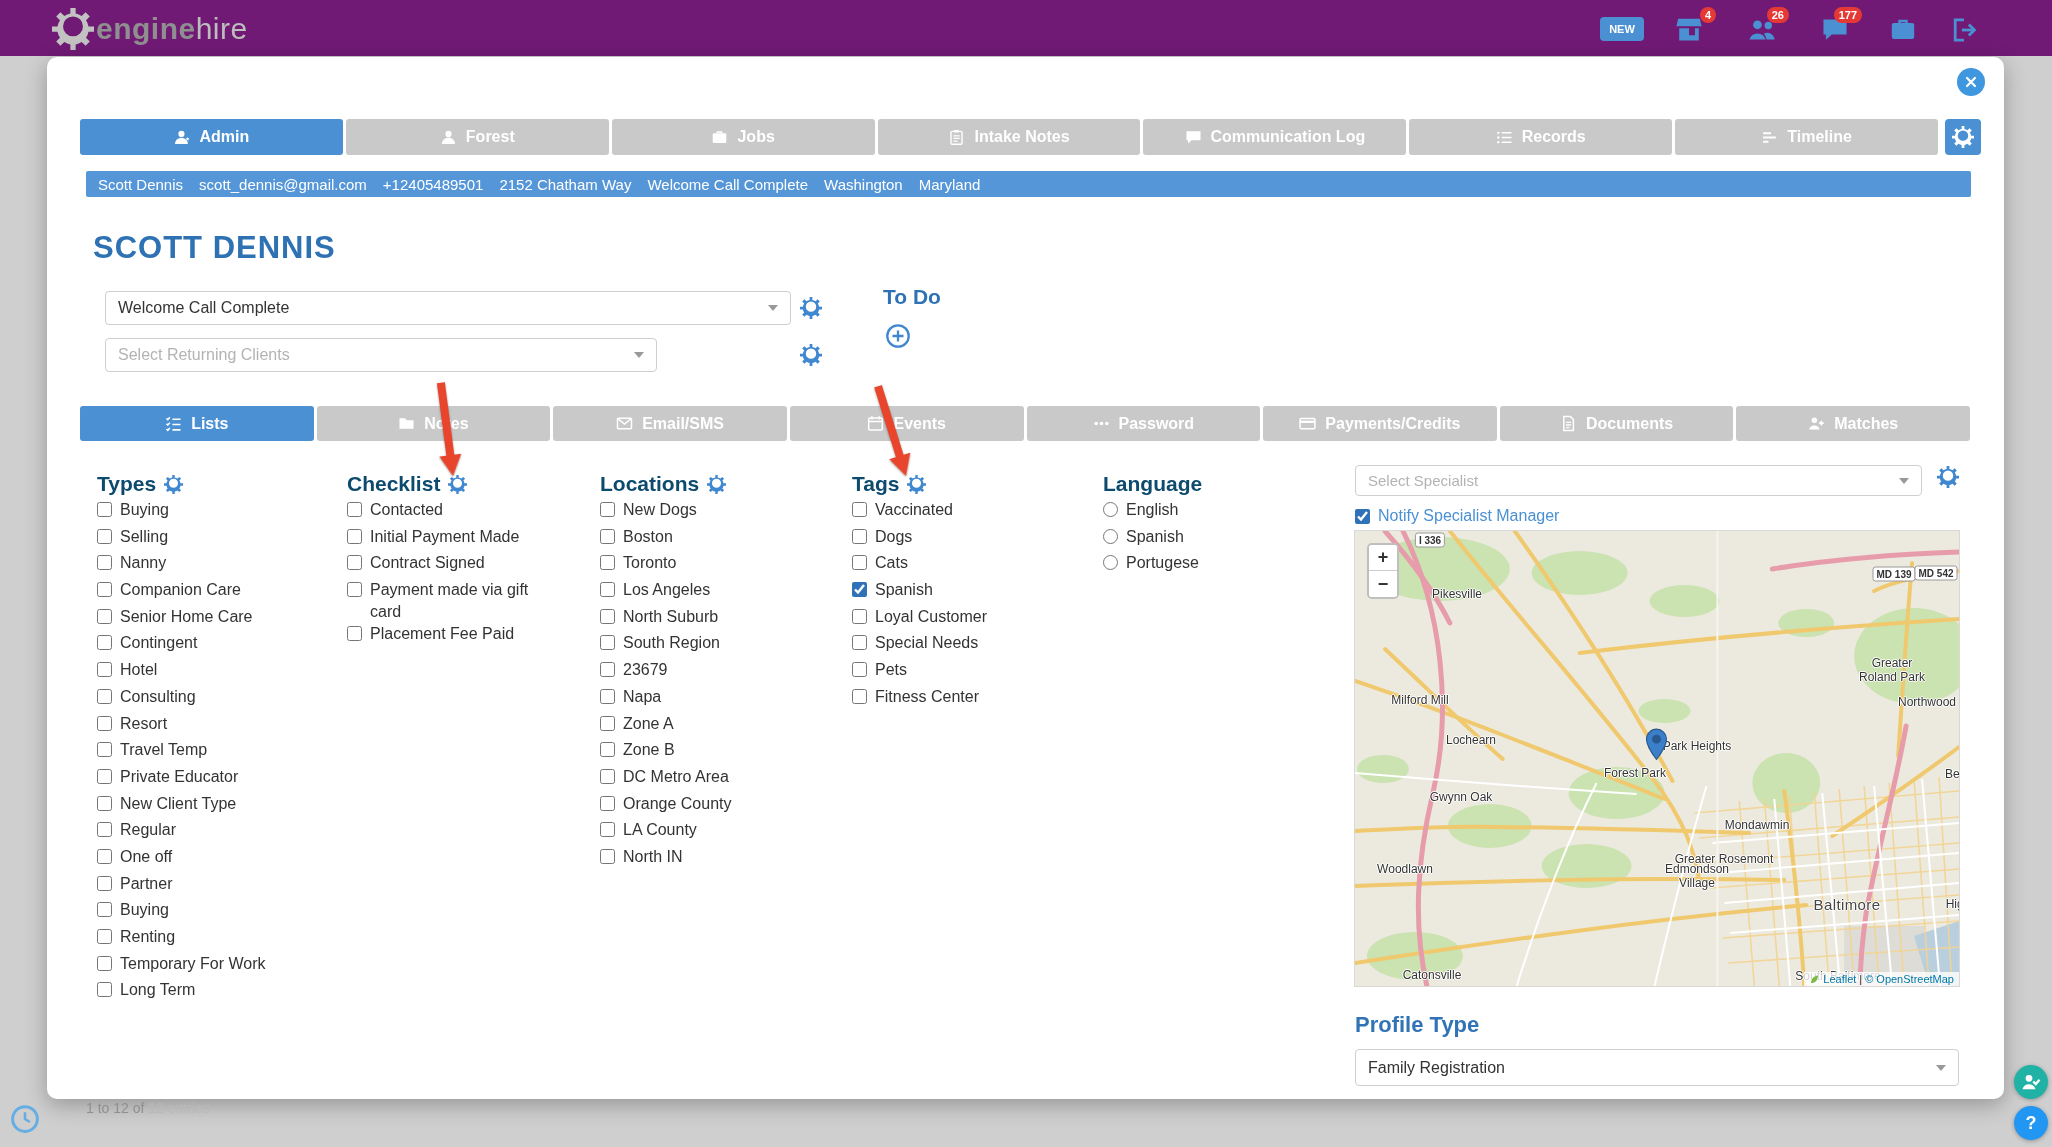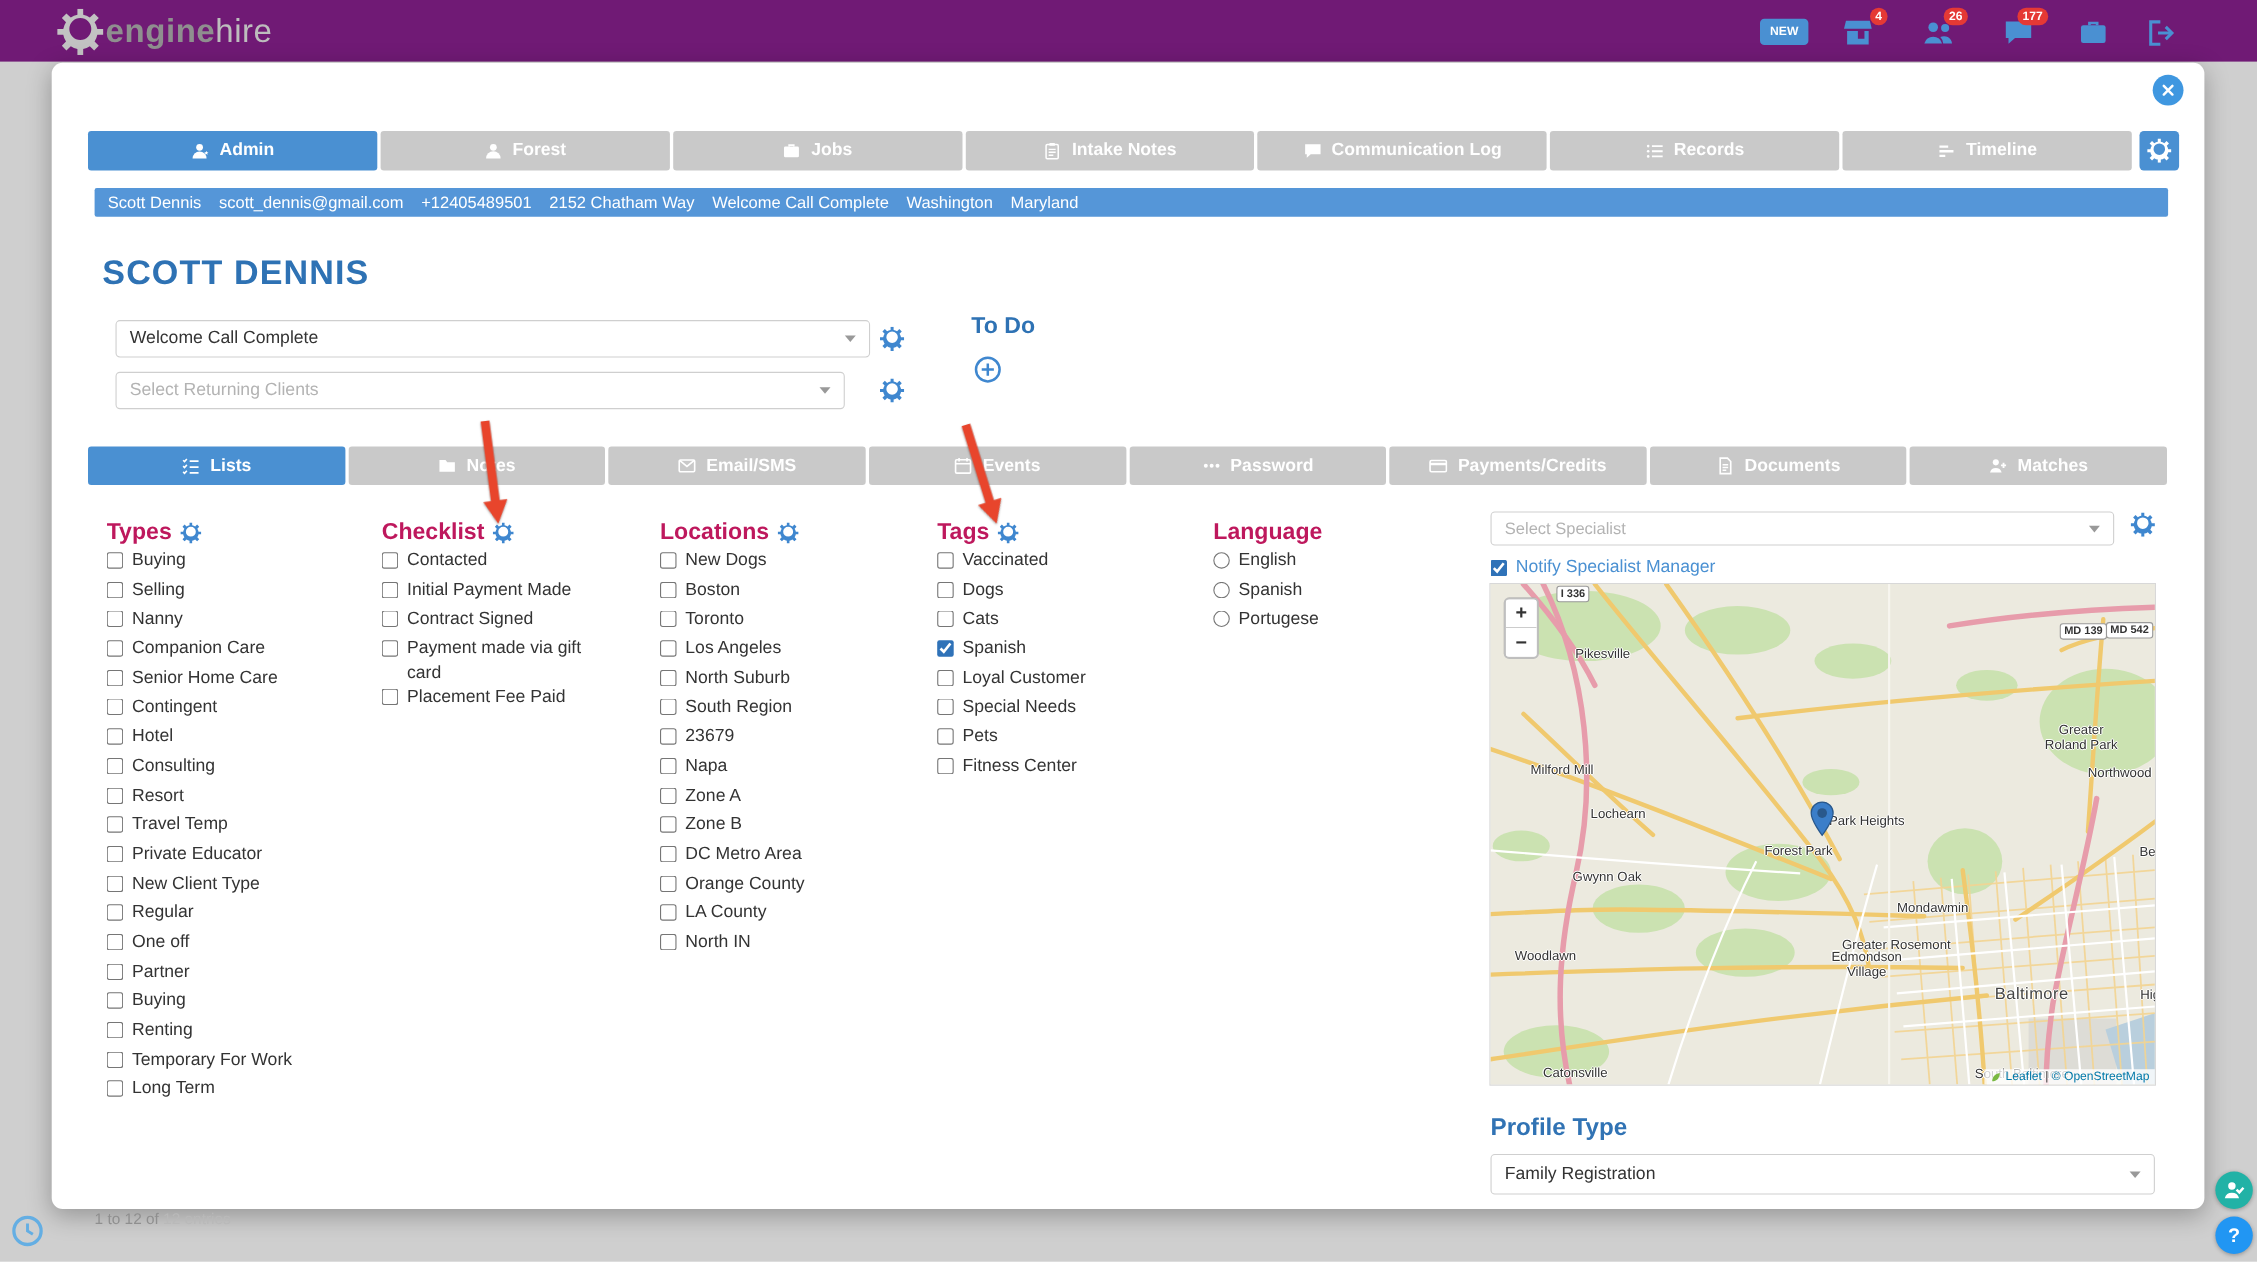--- a/index.html
+++ b/index.html
@@ -49,40 +49,40 @@
   .page-title{position:absolute;left:46px;top:152px;font-size:31px;font-weight:bold;
     color:#2e72b4;letter-spacing:1px;}
   
   .select{position:absolute;background:#fff;border:1px solid #cfcfcf;border-radius:4px;
     display:flex;align-items:center;padding:0 34px 0 12px;box-sizing:border-box;
     font-size:16px;color:#333;cursor:pointer;}
   .select .caret{position:absolute;right:12px;top:50%;margin-top:-3px;width:0;height:0;
     border-left:5px solid transparent;border-right:5px solid transparent;border-top:6px solid #999;}
   .select .ph{color:#b3b3b3;}
   .select-status{left:58px;top:234px;width:686px;height:34px;}
-  .select-returning{left:58px;top:281px;width:663px;height:34px;}
+  .select-returning{left:58px;top:281px;width:552px;height:34px;}
   .specialist-select{left:1308px;top:408px;width:567px;height:31px;font-size:15px;}
   .profile-type-select{left:1308px;top:992px;width:604px;height:37px;}
   .gear-ic{position:absolute;width:22px;height:22px;color:#3f87cf;cursor:pointer;}
   .gear-status{left:753px;top:240px;}
   .gear-returning{left:753px;top:287px;}
   .gear-specialist{left:1890px;top:409px;}
   
   .todo-heading{position:absolute;left:836px;top:228px;font-size:21px;font-weight:bold;color:#2e72b4;}
   .todo-plus{position:absolute;left:838px;top:266px;width:26px;height:26px;color:#3f87cf;
     background:none;border:0;padding:0;cursor:pointer;}
   
   .col{position:absolute;top:414px;}
   .col-types{left:50px;width:245px;}
   .col-checklist{left:300px;width:205px;}
   .col-locations{left:553px;width:240px;}
   .col-tags{left:805px;width:240px;}
   .col-language{left:1056px;width:200px;}
   .col h3{margin:0 0 2px;height:26px;display:flex;align-items:center;gap:8px;
-    font-size:21px;color:#be185d;font-weight:bold;}
+    font-size:21px;color:#0c4a6e;font-weight:bold;}
   .col h3 .gear-sm{position:static;width:19px;height:19px;color:#3f87cf;cursor:pointer;display:inline-block;}
   .row{display:flex;align-items:flex-start;gap:8px;min-height:26.7px;cursor:pointer;}
   .row input{width:15px;height:15px;margin:3px 0 0;accent-color:#2f72b8;flex:none;cursor:pointer;}
   .row .lbl{font-size:16px;color:#333;line-height:22px;}
   
   .notify-row{position:absolute;left:1308px;top:450px;display:flex;align-items:center;gap:8px;cursor:pointer;}
   .notify-row input{width:15px;height:15px;accent-color:#2f72b8;margin:0;}
   .notify-row .lbl{font-size:16px;color:#4a90d2;}
   
   .map{position:absolute;left:1308px;top:474px;width:604px;height:455px;overflow:hidden;

